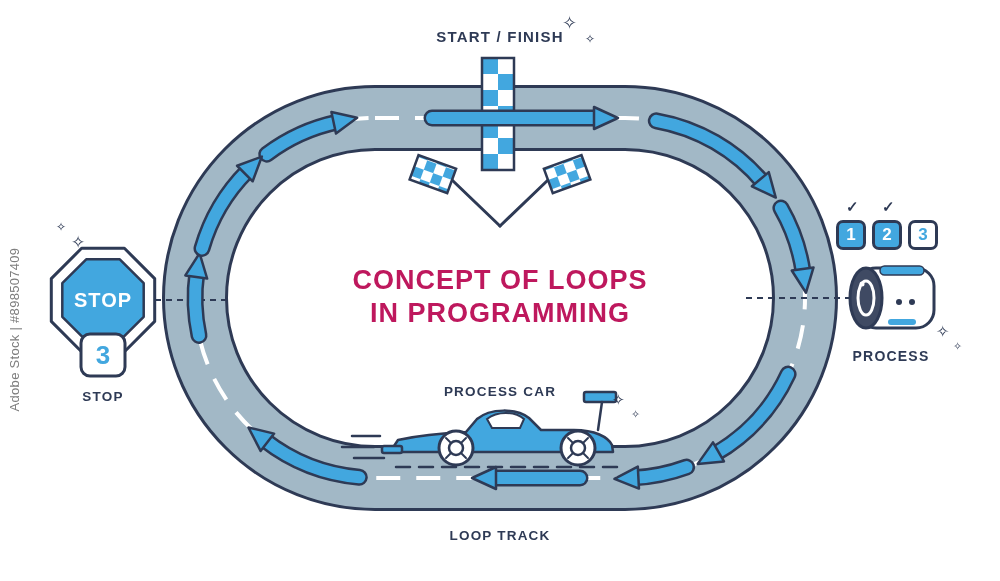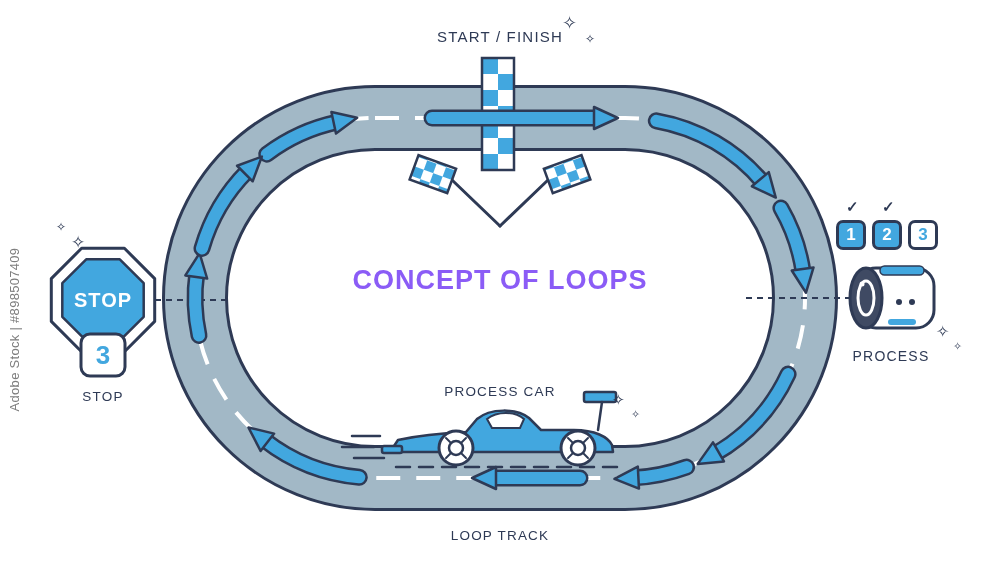--- a/index.html
+++ b/index.html
@@ -1,21 +1,21 @@
 <!DOCTYPE html>
 <html><head>
 <meta charset="utf-8">
 <style>
   html,body{margin:0;padding:0;background:#fff;}
   .stage{position:relative;width:1000px;height:581px;background:#ffffff;overflow:hidden;
          font-family:"Liberation Sans",sans-serif;color:#2E3A55;}
   .stage svg{position:absolute;left:0;top:0;}
-  .lbl{position:absolute;font-weight:400;color:#2E3A55;text-align:center;letter-spacing:1.2px;}
+  .lbl{position:absolute;font-weight:700;color:#2E3A55;text-align:center;letter-spacing:1.2px;}
   .title-wrap{position:absolute;left:290px;top:264px;width:420px;text-align:center;
-              font-weight:700;font-size:27px;letter-spacing:1px;line-height:33px;color:#8b5cf6;}
+              font-weight:700;font-size:27px;letter-spacing:1px;line-height:33px;color:#be185d;}
   .watermark{position:absolute;left:-86px;top:322px;width:200px;text-align:center;
              transform:rotate(-90deg);font-size:13px;color:#7d7d7d;letter-spacing:.3px;font-weight:400;}
   .tiles{position:absolute;left:836px;top:200px;width:106px;height:56px;}
   .tile{position:absolute;top:20px;width:30px;height:30px;border:3px solid #2E3A55;border-radius:7px;
         box-sizing:border-box;display:flex;align-items:center;justify-content:center;
         font-weight:700;font-size:17px;}
   .tile.filled{background:#42A7DF;color:#ffffff;}
   .tile.outline{background:#ffffff;color:#42A7DF;}
   .check{position:absolute;top:-2px;font-weight:700;font-size:15px;color:#2E3A55;}
   .spark{position:absolute;color:#2E3A55;font-weight:400;}
@@ -171,20 +171,21 @@
         <line x1="573" y1="453" x2="568" y2="458" stroke="#2E3A55" stroke-width="2"></line>
         <line x1="583" y1="453" x2="588" y2="458" stroke="#2E3A55" stroke-width="2"></line>
       </g>
     </g>
   </svg>
 
   <div class="lbl" style="left:390px;top:28px;width:220px;font-size:15px">START / FINISH</div>
 
   <div class="title-wrap">
     <div>CONCEPT OF LOOPS</div>
+    <div>IN PROGRAMMING</div>
   </div>
 
   <div class="lbl" style="left:390px;top:384px;width:220px;font-size:13.5px">PROCESS CAR</div>
 
   <div class="lbl" style="left:390px;top:528px;width:220px;font-size:13.5px">LOOP TRACK</div>
 
   <div class="lbl" style="left:33px;top:388px;width:140px;font-size:13.5px;line-height:17px">
     <div>STOP</div>
   </div>
 

